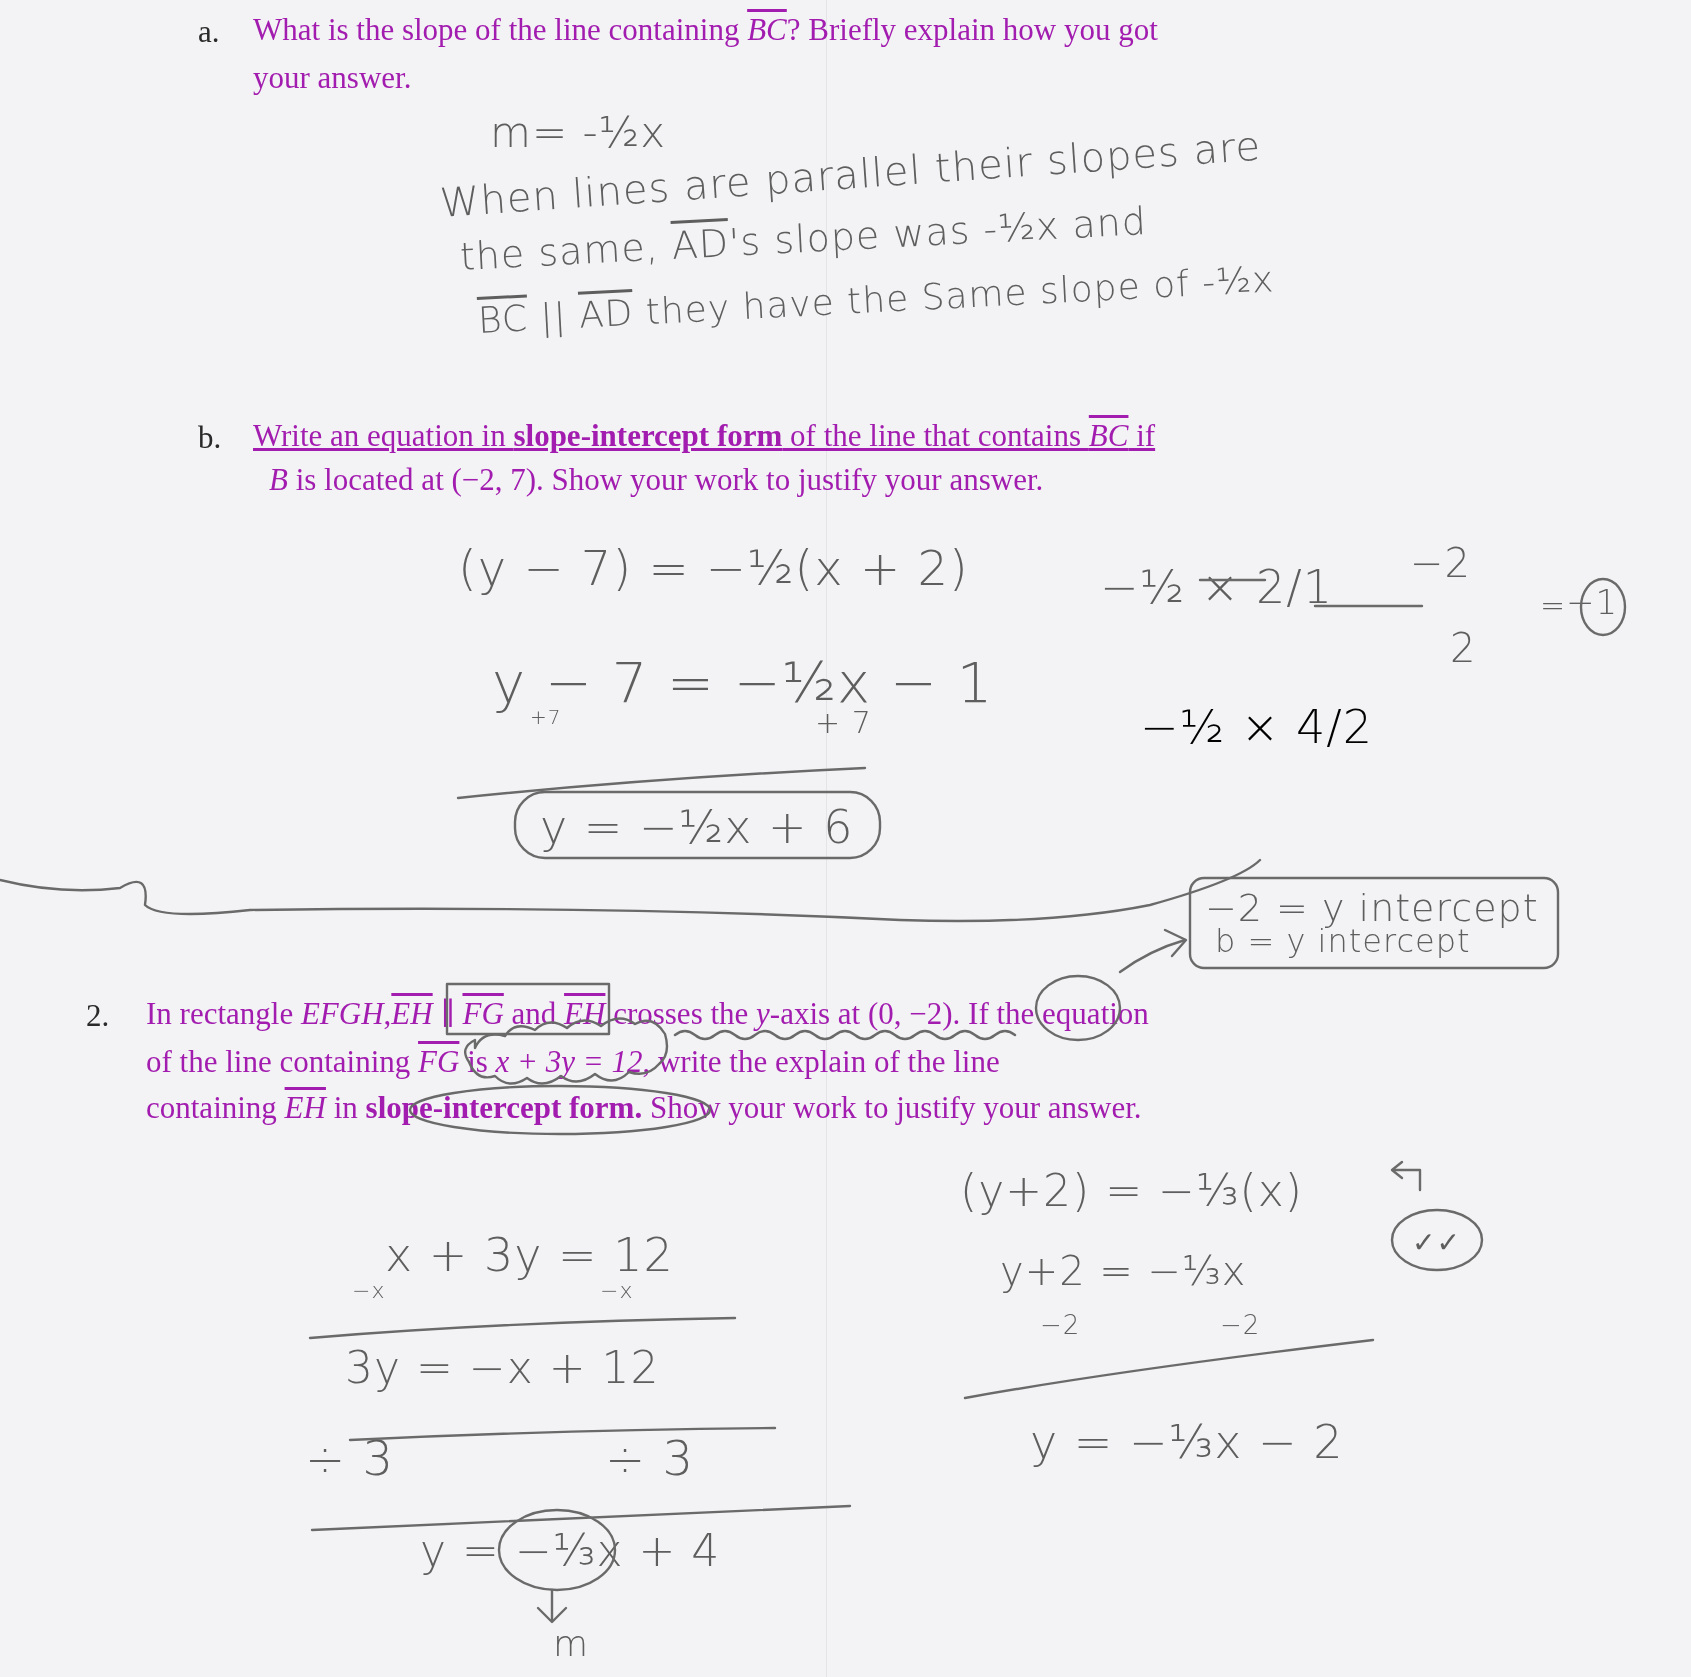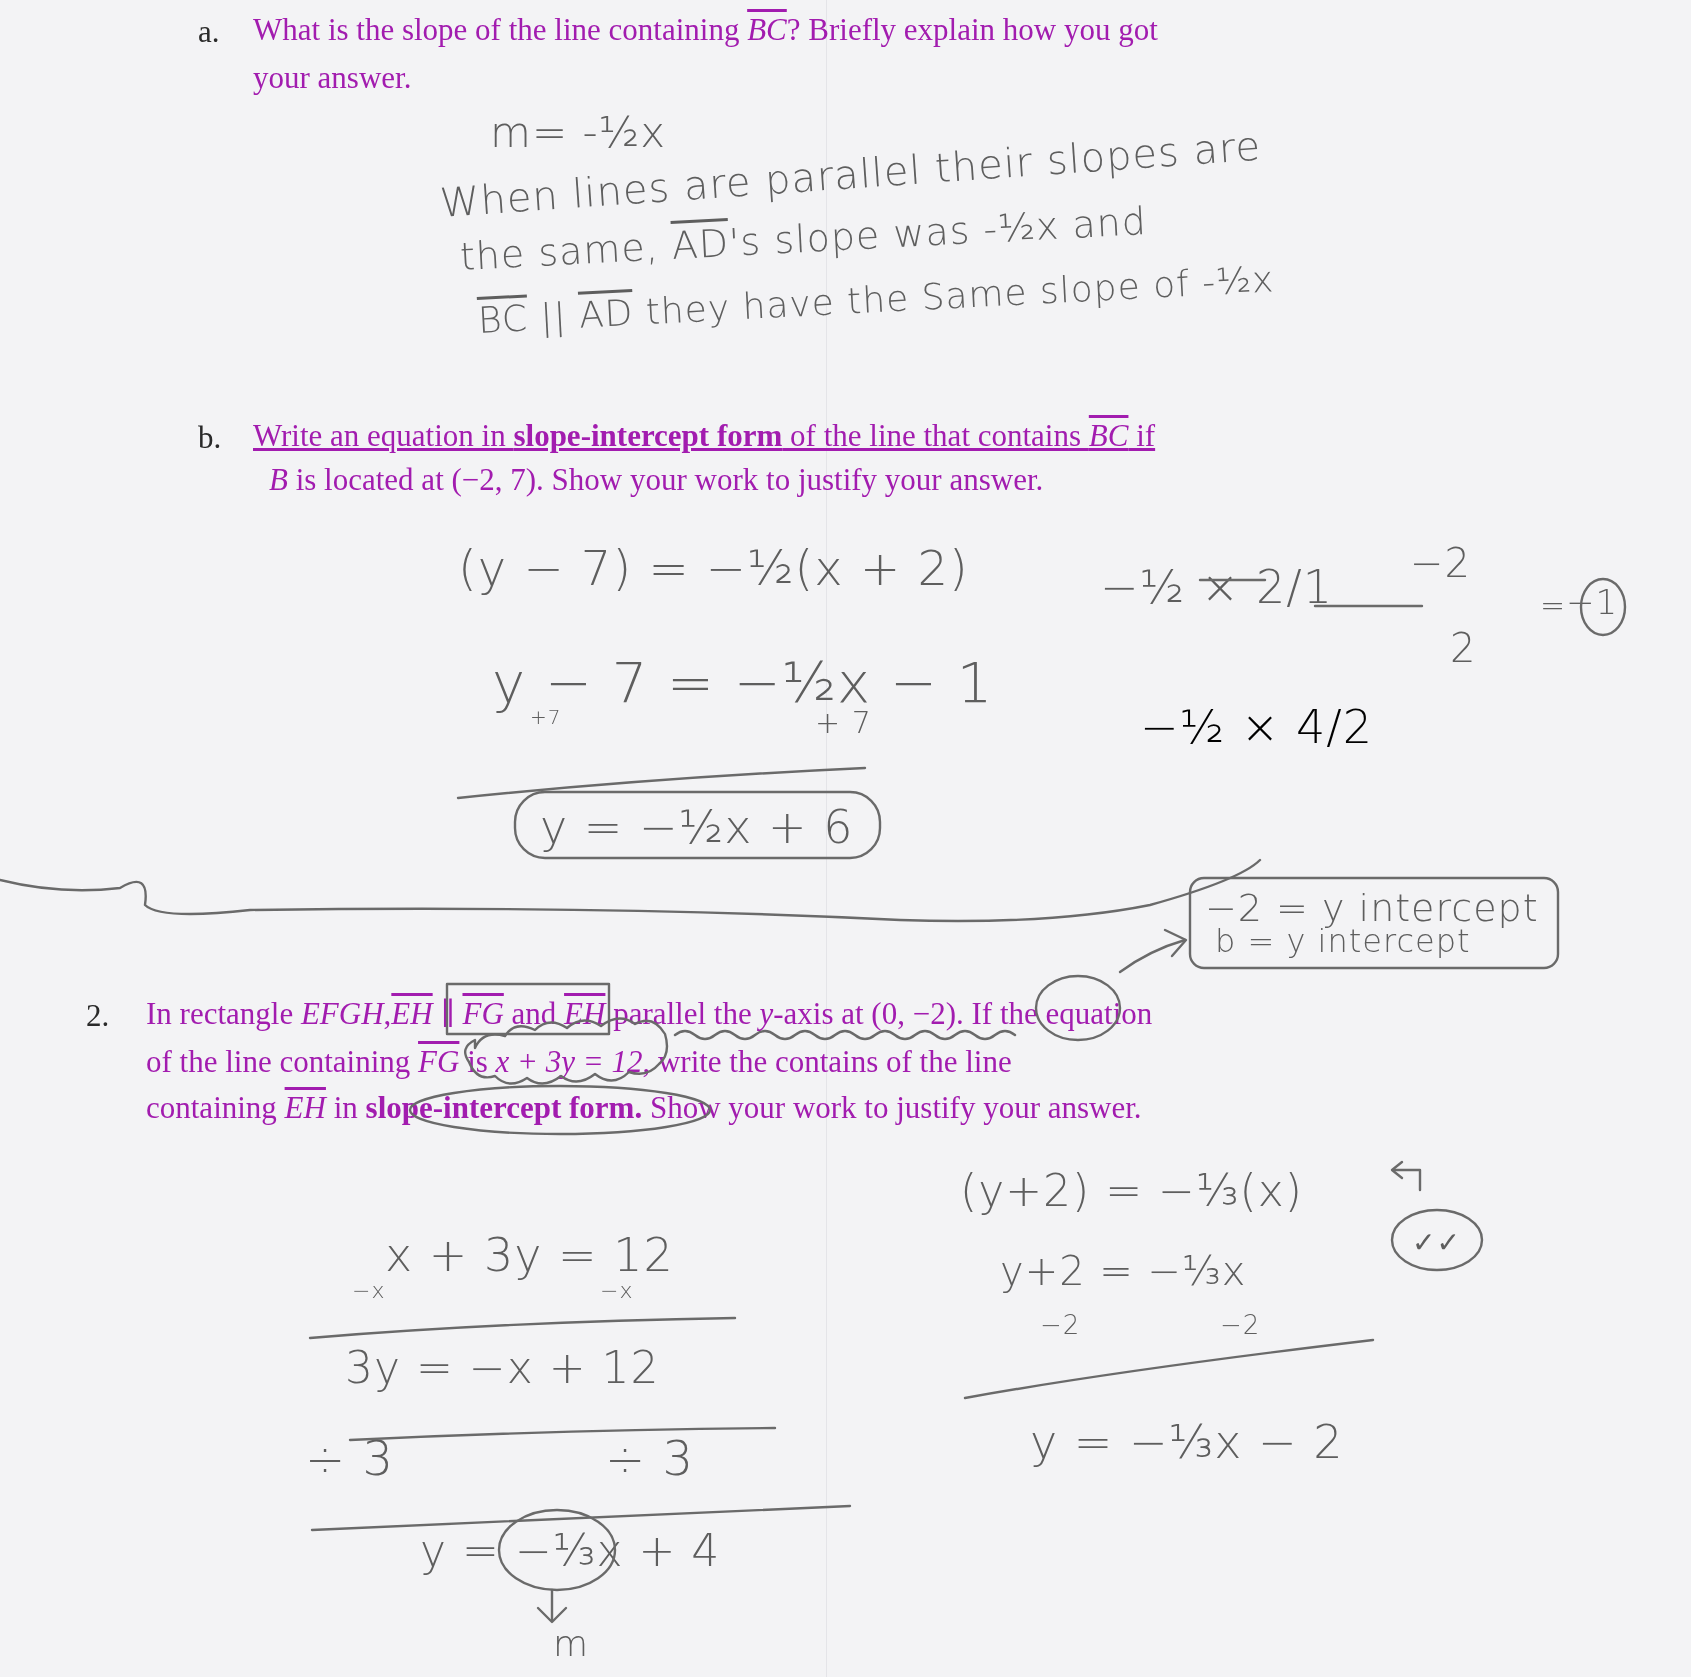--- a/index.html
+++ b/index.html
@@ -51,22 +51,22 @@
 <div class="hw" style="left:1410px;top:540px;font-size:40px;">−2</div>
 <div class="hw" style="left:1450px;top:625px;font-size:40px;">2</div>
 <div class="hw" style="left:1540px;top:588px;font-size:30px;">=</div>
 <div class="hw" style="left:1566px;top:582px;font-size:34px;">−1</div>
 <div class="hw faint" style="left:1140px;top:700px;font-size:46px;">−½ × 4/2</div>
 
 <div class="hw" style="left:1205px;top:886px;font-size:38px;">−2 = y intercept</div>
 <div class="hw" style="left:1215px;top:922px;font-size:32px;">b = y intercept</div>
 
 <div class="label" style="left:86px;top:998px;">2.</div>
-<div class="print" style="left:146px;top:992px;"><span>In rectangle </span><span class="it">EFGH</span><span>,</span><span class="ov">EH</span><span> ∥ </span><span class="ov">FG</span><span> and </span><span class="ov">EH</span><span> parallel the </span><span class="it">y</span><span>-axis at (0, −2). If the equation</span></div>
-<div class="print" style="left:146px;top:1040px;"><span>of the line containing </span><span class="ov">FG</span><span> is </span><span class="it">x + 3y = 12</span><span>, write the contains of the line</span></div>
+<div class="print" style="left:146px;top:992px;"><span>In rectangle </span><span class="it">EFGH</span><span>,</span><span class="ov">EH</span><span> ∥ </span><span class="ov">FG</span><span> and </span><span class="ov">EH</span><span> crosses the </span><span class="it">y</span><span>-axis at (0, −2). If the equation</span></div>
+<div class="print" style="left:146px;top:1040px;"><span>of the line containing </span><span class="ov">FG</span><span> is </span><span class="it">x + 3y = 12</span><span>, write the explain of the line</span></div>
 <div class="print" style="left:146px;top:1086px;"><span>containing </span><span class="ov">EH</span><span> in </span><b>slope-intercept form.</b><span> Show your work to justify your answer.</span></div>
 
 <div class="hw" style="left:385px;top:1228px;font-size:46px;">x + 3y = 12</div>
 <div class="hw" style="left:352px;top:1278px;font-size:22px;">−x</div>
 <div class="hw" style="left:600px;top:1278px;font-size:22px;">−x</div>
 <div class="hw" style="left:345px;top:1342px;font-size:44px;">3y = −x + 12</div>
 <div class="hw" style="left:305px;top:1430px;font-size:48px;">÷ 3</div>
 <div class="hw" style="left:605px;top:1430px;font-size:48px;">÷ 3</div>
 <div class="hw" style="left:420px;top:1525px;font-size:44px;"><span>y = </span><span>−⅓x</span><span> + 4</span></div>
 <div class="hw" style="left:553px;top:1623px;font-size:36px;">m</div>

